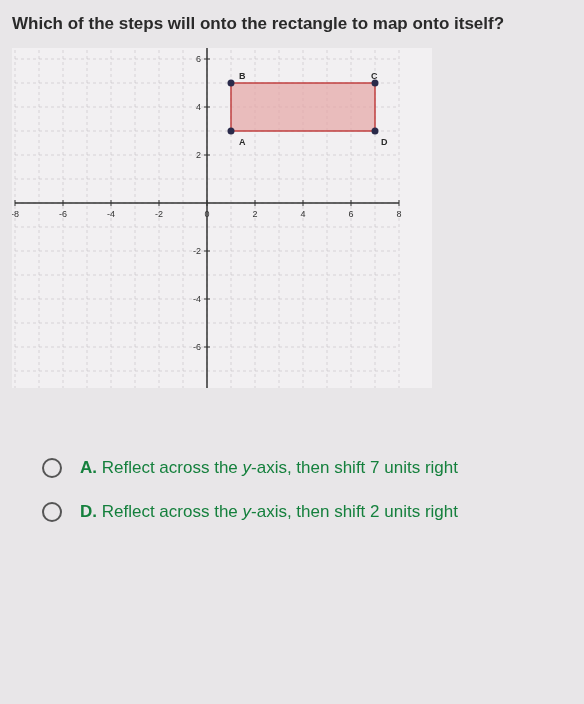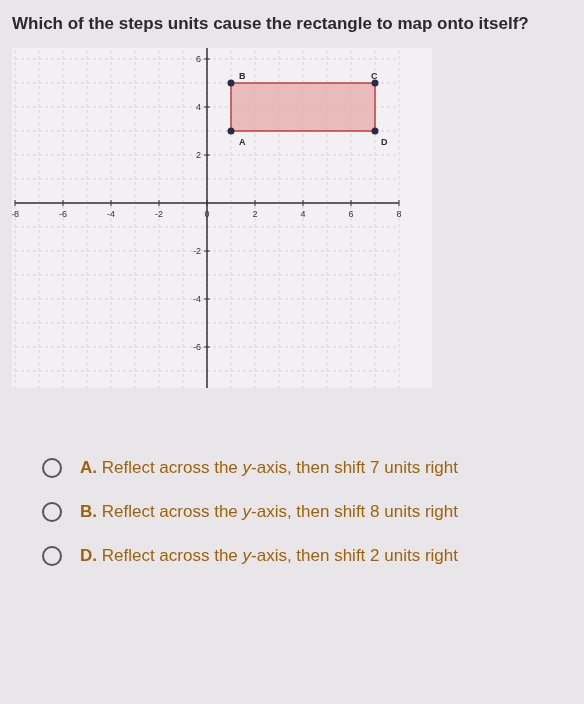--- a/index.html
+++ b/index.html
@@ -48,31 +48,31 @@
     .radio {
       width: 20px;
       height: 20px;
       border: 2px solid #555;
       border-radius: 50%;
       margin-right: 18px;
       flex-shrink: 0;
     }
     .answer-text {
       font-size: 17px;
-      color: #a16207;
+      color: #15803d;
     }
     .answer-letter {
       font-weight: bold;
     }
     .italic { font-style: italic; }
   </style>
 </head>
 <body>
 
-<div class="question-text">Which of the steps units cause the rectangle to map onto itself?</div>
+<div class="question-text">Which of the steps will onto the rectangle to map onto itself?</div>
 
 <div class="graph-container">
   <svg class="graph-svg" viewBox="0 0 420 340">
       <line x1="3" y1="347" x2="3" y2="-37" class="grid-line"></line>
       <line x1="27" y1="347" x2="27" y2="-37" class="grid-line"></line>
       <line x1="51" y1="347" x2="51" y2="-37" class="grid-line"></line>
       <line x1="75" y1="347" x2="75" y2="-37" class="grid-line"></line>
       <line x1="99" y1="347" x2="99" y2="-37" class="grid-line"></line>
       <line x1="123" y1="347" x2="123" y2="-37" class="grid-line"></line>
       <line x1="147" y1="347" x2="147" y2="-37" class="grid-line"></line>
@@ -151,19 +151,15 @@
     </svg>
 </div>
 
 <div class="answers">
     <div class="answer-row">
       <div class="radio"></div>
       <div class="answer-text"><span class="answer-letter">A.</span> <span>Reflect across the </span><span class="italic">y</span><span>-axis, then shift 7 units right</span></div>
     </div>
     <div class="answer-row">
       <div class="radio"></div>
-      <div class="answer-text"><span class="answer-letter">B.</span> <span>Reflect across the </span><span class="italic">y</span><span>-axis, then shift 8 units right</span></div>
-    </div>
-    <div class="answer-row">
-      <div class="radio"></div>
       <div class="answer-text"><span class="answer-letter">D.</span> <span>Reflect across the </span><span class="italic">y</span><span>-axis, then shift 2 units right</span></div>
     </div>
   </div>
 
 </body></html>

